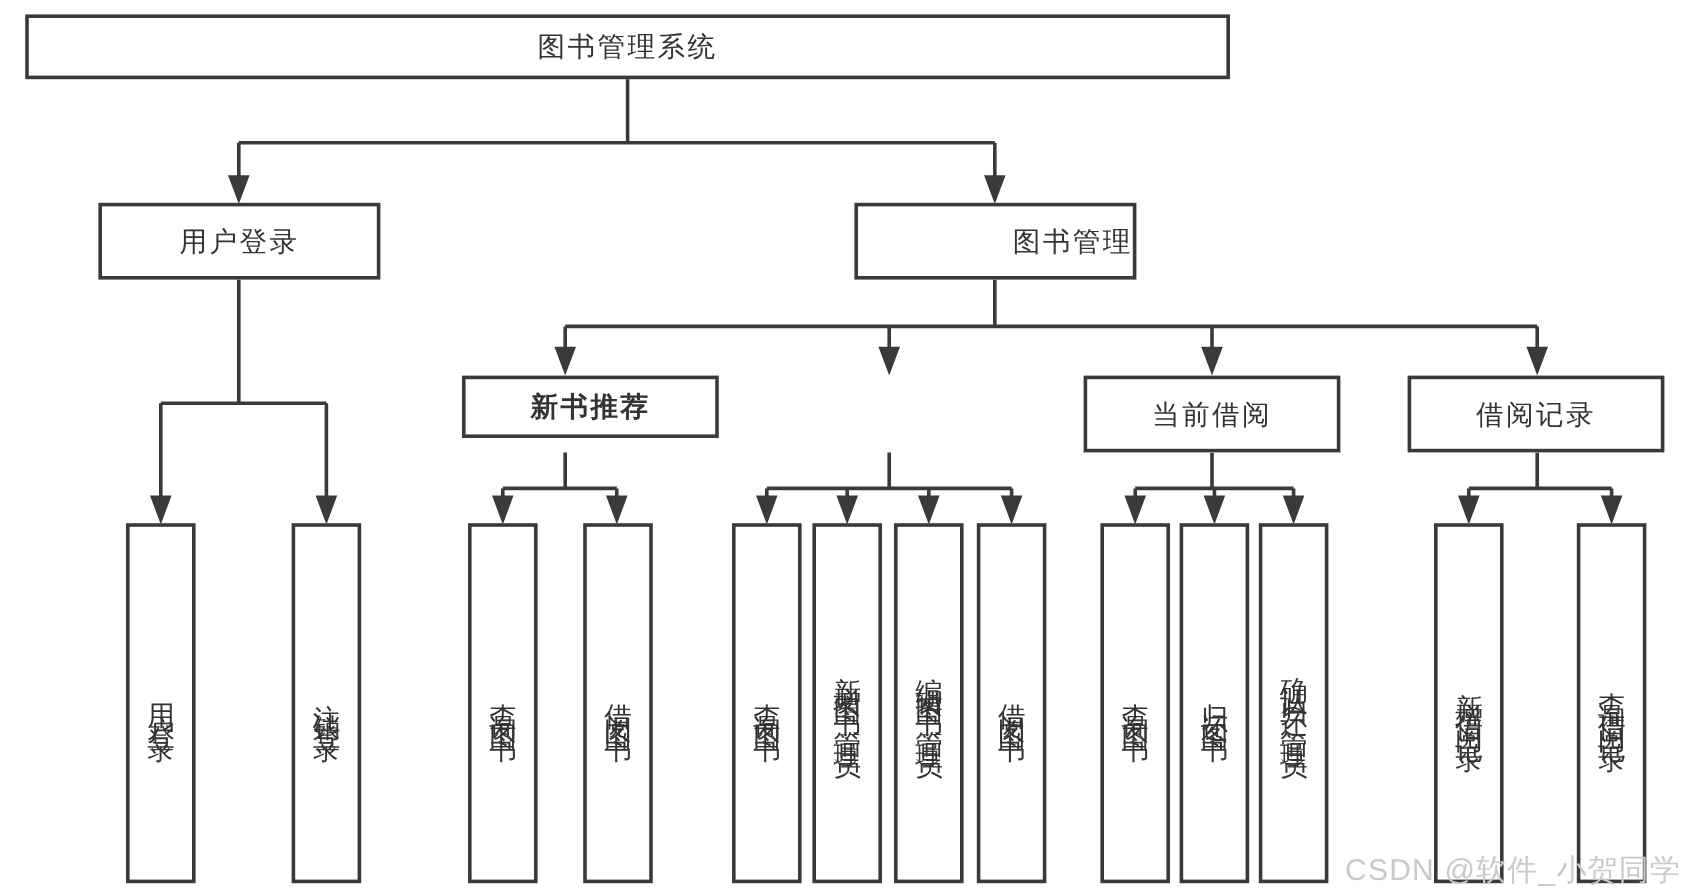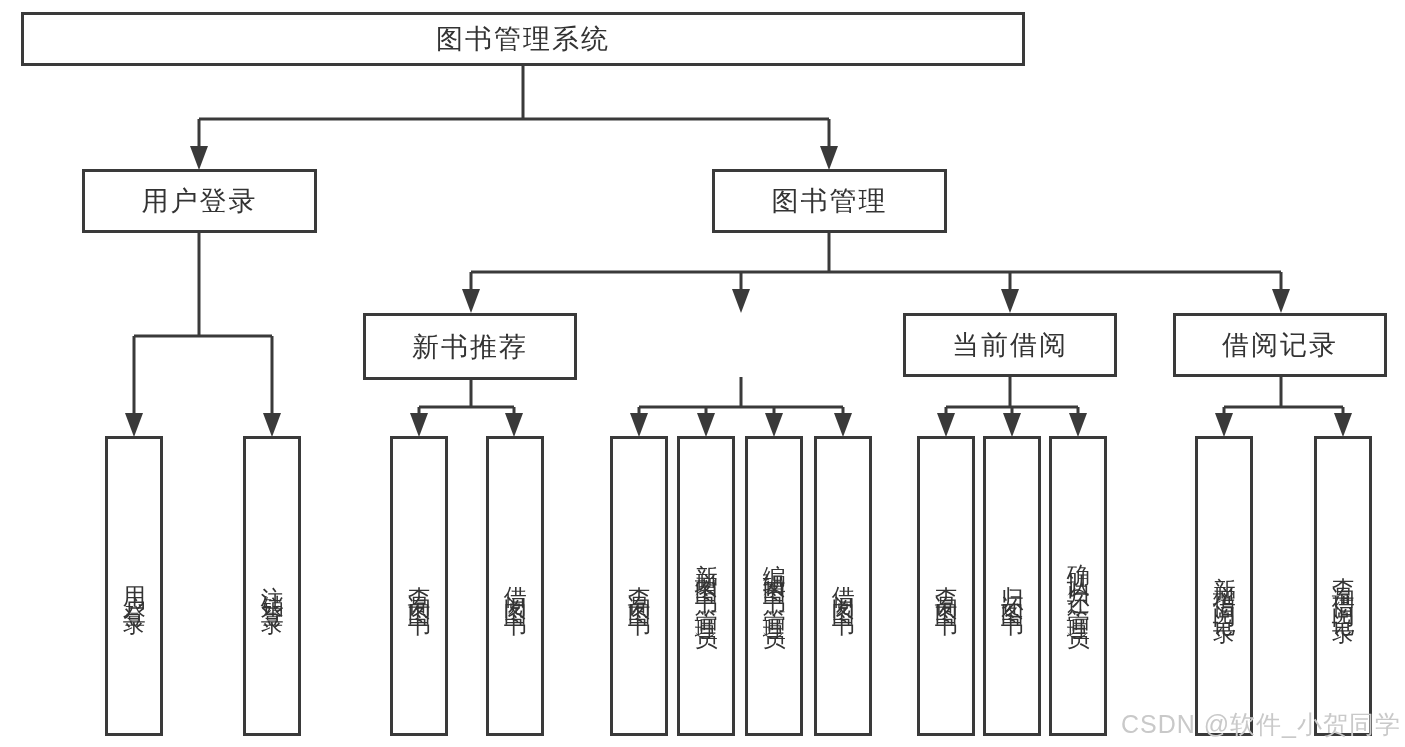--- a/index.html
+++ b/index.html
@@ -4,21 +4,21 @@
 <style>
   html,body{margin:0;padding:0;background:#ffffff;}
   .stage{
     position:relative;width:1405px;height:747px;background:#ffffff;overflow:hidden;
     font-family:"Liberation Sans","DejaVu Sans",sans-serif;color:#333333;
   }
   .wires{position:absolute;left:0;top:0;width:1405px;height:747px;}
   .node{
     position:absolute;box-sizing:border-box;background:#ffffff;
     border:3px solid #3a3a3a;display:flex;align-items:center;justify-content:center;
-    font-size:27px;letter-spacing:2px;white-space:nowrap;
+    font-size:23px;letter-spacing:2px;white-space:nowrap;
   }
   .leaf{
     position:absolute;box-sizing:border-box;background:#ffffff;
     border:3px solid #3a3a3a;display:flex;align-items:center;justify-content:center;
     top:436px;height:300px;width:58px;
   }
   .vtext{
     writing-mode:vertical-rl;text-orientation:mixed;
     font-size:23px;letter-spacing:9px;line-height:1.1;white-space:nowrap;
   }
@@ -74,25 +74,25 @@
       M1334 413 H1352 L1343 437 Z"></path>
   </svg>
 
   <div class="node" style="left:21px;top:12px;width:1004px;height:54px;">
     <span>图书管理系统</span>
   </div>
 
   <div class="node" style="left:82px;top:169px;width:235px;height:64px;">
     <span>用户登录</span>
   </div>
-  <div class="node" style="left:712px;top:169px;width:235px;height:64px;">
+  <div class="node" style="left:712px;top:169px;width:235px;height:64px;justify-content:flex-end;">
     <span>图书管理</span>
   </div>
 
-  <div class="node" style="left:363px;top:313px;width:214px;height:67px;">
+  <div class="node" style="left:385px;top:313px;width:214px;height:52px;font-weight:bold;">
     <span>新书推荐</span>
   </div>
   <div class="node" style="left:903px;top:313px;width:214px;height:64px;">
     <span>当前借阅</span>
   </div>
   <div class="node" style="left:1173px;top:313px;width:214px;height:64px;">
     <span>借阅记录</span>
   </div>
 
   <div class="leaf" style="left:105px;">

